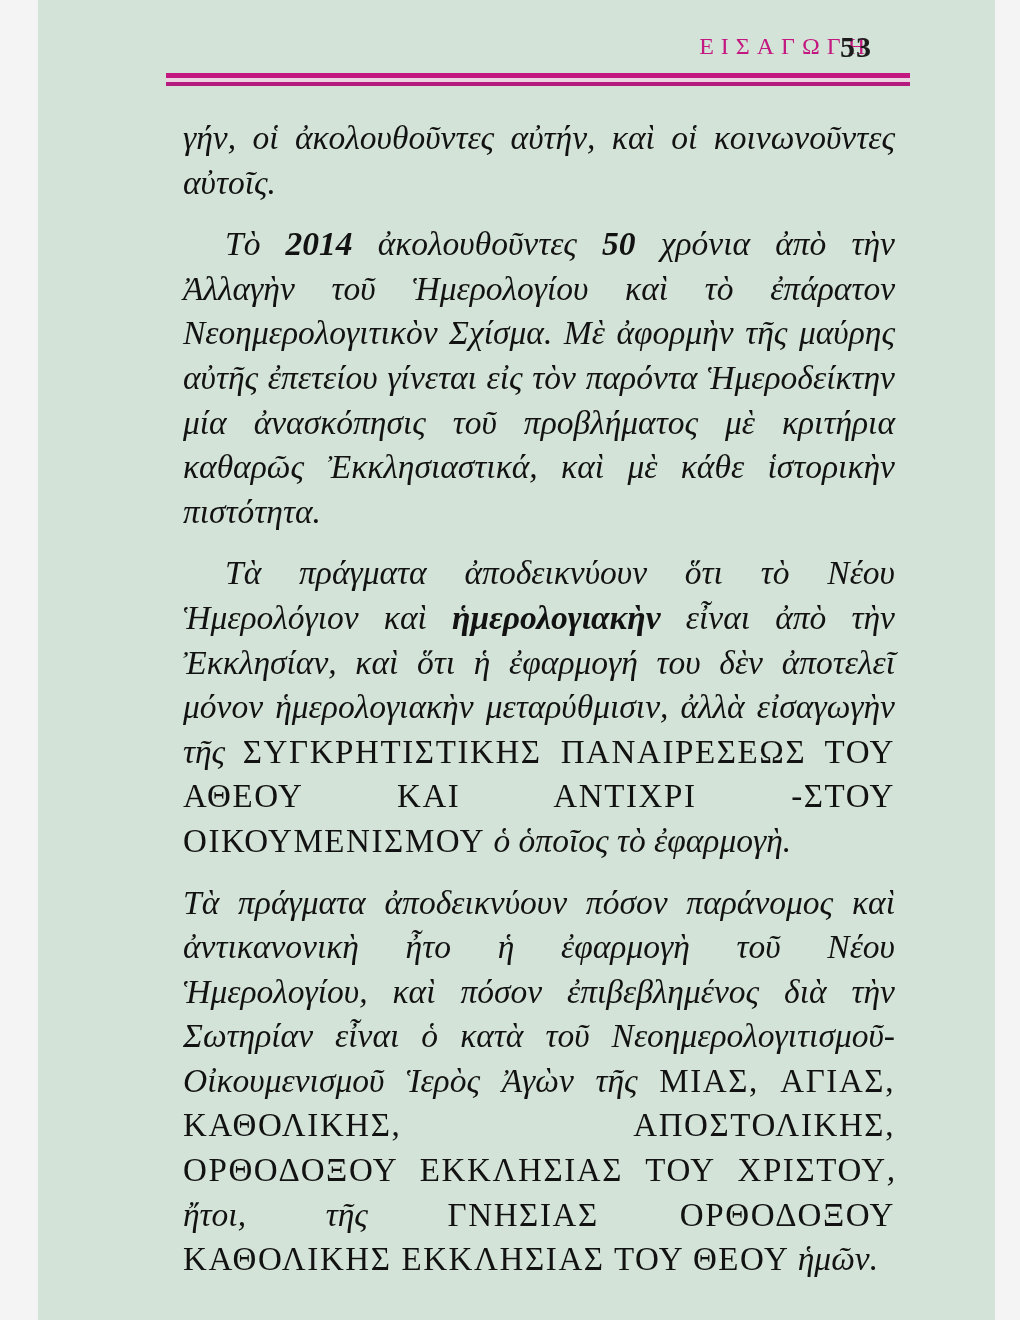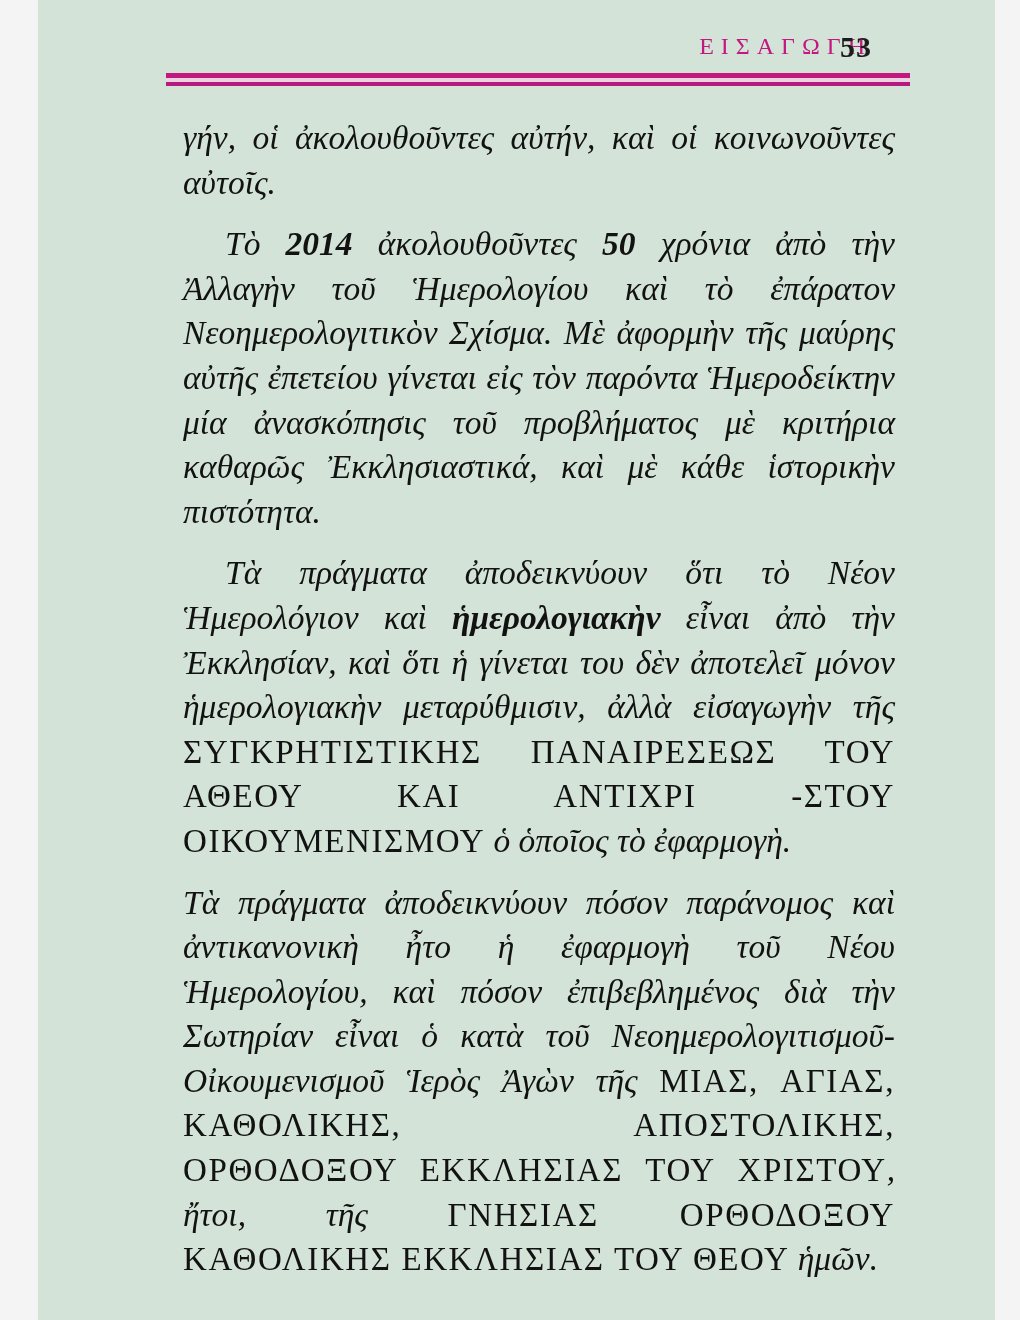--- a/index.html
+++ b/index.html
@@ -141,18 +141,18 @@
 
     <div class="rule-block">
       <div class="rule-thick"></div>
       <div class="rule-gap"></div>
       <div class="rule-thin"></div>
     </div>
 
     <div class="text-column">
       <p class="para"><span>γήν, οἱ ἀκολουθοῦντες αὐτήν, καὶ οἱ κοινωνοῦντες αὐτοῖς.</span></p>
       <p class="para indent"><span>Τὸ </span><b class="bold">2014</b><span> ἀκολουθοῦντες </span><b class="bold">50</b><span> χρόνια ἀπὸ τὴν Ἀλλαγὴν τοῦ Ἡμερολογίου καὶ τὸ ἐπάρατον Νεοημερολογιτικὸν Σχίσμα. Μὲ ἀφορμὴν τῆς μαύρης αὐτῆς ἐπετείου γίνεται εἰς τὸν παρόντα Ἡμεροδείκτην μία ἀνασκόπησις τοῦ προβλήματος μὲ κριτήρια καθαρῶς Ἐκκλησιαστικά, καὶ μὲ κάθε ἱστορικὴν πιστότητα.</span></p>
-      <p class="para indent"><span>Τὰ πράγματα ἀποδεικνύουν ὅτι τὸ Νέον Ἡμερολόγιον καὶ </span><b class="bold">ἡμερολογιακὴν</b><span> εἶναι ἀπὸ τὴν Ἐκκλησίαν, καὶ ὅτι ἡ γίνεται του δὲν ἀποτελεῖ μόνον ἡμερολογιακὴν μεταρύθμισιν, ἀλλὰ εἰσαγωγὴν τῆς </span><span class="caps">ΣΥΓΚΡΗΤΙΣΤΙΚΗΣ ΠΑΝΑΙΡΕΣΕΩΣ ΤΟΥ ΑΘΕΟΥ ΚΑΙ ΑΝΤΙΧΡΙ -ΣΤΟΥ ΟΙΚΟΥΜΕΝΙΣΜΟΥ</span><span> ὁ ὁποῖος τὸ ἐφαρμογὴ.</span></p>
+      <p class="para indent"><span>Τὰ πράγματα ἀποδεικνύουν ὅτι τὸ Νέου Ἡμερολόγιον καὶ </span><b class="bold">ἡμερολογιακὴν</b><span> εἶναι ἀπὸ τὴν Ἐκκλησίαν, καὶ ὅτι ἡ ἐφαρμογή του δὲν ἀποτελεῖ μόνον ἡμερολογιακὴν μεταρύθμισιν, ἀλλὰ εἰσαγωγὴν τῆς </span><span class="caps">ΣΥΓΚΡΗΤΙΣΤΙΚΗΣ ΠΑΝΑΙΡΕΣΕΩΣ ΤΟΥ ΑΘΕΟΥ ΚΑΙ ΑΝΤΙΧΡΙ -ΣΤΟΥ ΟΙΚΟΥΜΕΝΙΣΜΟΥ</span><span> ὁ ὁποῖος τὸ ἐφαρμογὴ.</span></p>
       <p class="para"><span>Τὰ πράγματα ἀποδεικνύουν πόσον παράνομος καὶ ἀντικανονικὴ ἦτο ἡ ἐφαρμογὴ τοῦ Νέου Ἡμερολογίου, καὶ πόσον ἐπιβεβλημένος διὰ τὴν Σωτηρίαν εἶναι ὁ κατὰ τοῦ Νεοημερολογιτισμοῦ-Οἰκουμενισμοῦ Ἱερὸς Ἀγὼν τῆς </span><span class="caps">ΜΙΑΣ, ΑΓΙΑΣ, ΚΑΘΟΛΙΚΗΣ, ΑΠΟΣΤΟΛΙΚΗΣ, ΟΡΘΟΔΟΞΟΥ ΕΚΚΛΗΣΙΑΣ ΤΟΥ ΧΡΙΣΤΟΥ</span><span>, ἤτοι, τῆς </span><span class="caps">ΓΝΗΣΙΑΣ ΟΡΘΟΔΟΞΟΥ ΚΑΘΟΛΙΚΗΣ ΕΚΚΛΗΣΙΑΣ ΤΟΥ ΘΕΟΥ</span><span> ἡμῶν.</span></p>
     </div>
 
   </div>
 </div>
 
 </body></html>

